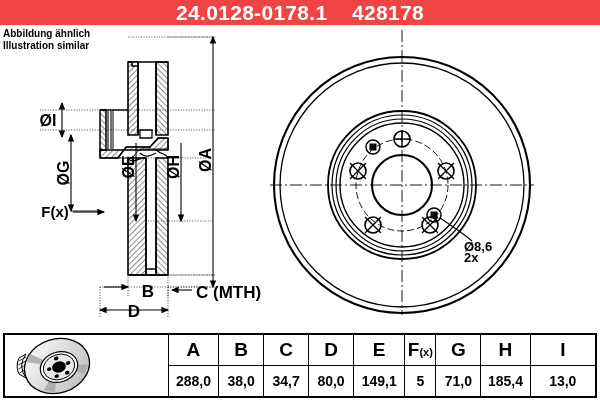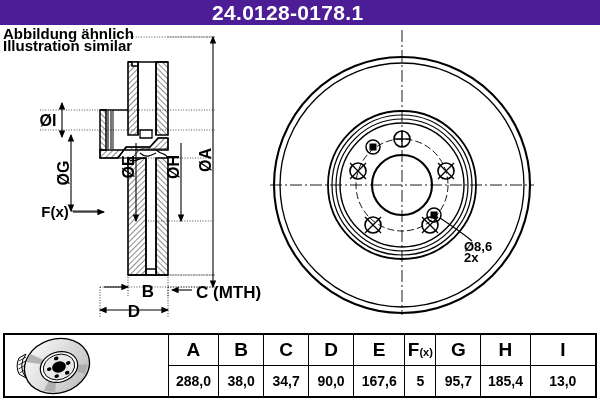--- a/index.html
+++ b/index.html
@@ -5,32 +5,32 @@
   html,body{margin:0;padding:0;background:#fff;}
   body{
     width:600px;height:400px;overflow:hidden;position:relative;
     font-family:"Liberation Sans", sans-serif;
     -webkit-font-smoothing:none;
   }
 
   
   #header{
     position:absolute;left:0;top:0;width:600px;height:25px;
-    background:#4c1d95;
+    background:#ef4444;
     display:flex;align-items:center;justify-content:center;
   }
   #header .htxt{
     color:#ffffff;font-size:21px;font-weight:bold;letter-spacing:.3px;
     line-height:25px;white-space:pre;
   }
 
   
   #note{
     position:absolute;left:3px;top:28px;
-    font-size:15px;font-weight:bold;color:#000;line-height:11.5px;
+    font-size:10px;font-weight:bold;color:#000;line-height:11.5px;
   }
 
   
   #drawing{position:absolute;left:0;top:25px;width:600px;height:298px;}
 
   
   #spec-table{
     position:absolute;left:3px;top:333px;width:594px;height:64px;
     border:2px solid #000;border-collapse:collapse;background:#fff;
   }
@@ -51,20 +51,21 @@
 
   
   .thumb{position:absolute;left:4px;top:2px;}
 </style>
 </head>
 <body>
 
 <div id="header">
   <span class="htxt">24.0128-0178.1</span>
   <span class="htxt">&nbsp;&nbsp;&nbsp;&nbsp;</span>
+  <span class="htxt">428178</span>
 </div>
 
 <div id="note">
   <div>Abbildung ähnlich</div>
   <div>Illustration similar</div>
 </div>
 
 <svg id="drawing" viewBox="0 0 600 298">
   <defs>
     <pattern id="hatchR" patternUnits="userSpaceOnUse" width="4" height="4" patternTransform="rotate(45)">
@@ -284,21 +285,21 @@
     <td class="hdr c-E">E</td>
     <td class="hdr c-F"><span>F</span><span class="fsub">(x)</span></td>
     <td class="hdr c-G">G</td>
     <td class="hdr c-H">H</td>
     <td class="hdr c-I">I</td>
   </tr>
   <tr>
     <td class="val">288,0</td>
     <td class="val">38,0</td>
     <td class="val">34,7</td>
-    <td class="val">90,0</td>
-    <td class="val">167,6</td>
+    <td class="val">80,0</td>
+    <td class="val">149,1</td>
     <td class="val">5</td>
-    <td class="val">95,7</td>
+    <td class="val">71,0</td>
     <td class="val">185,4</td>
     <td class="val">13,0</td>
   </tr>
 </tbody>
   </table>
 
 </body></html>

